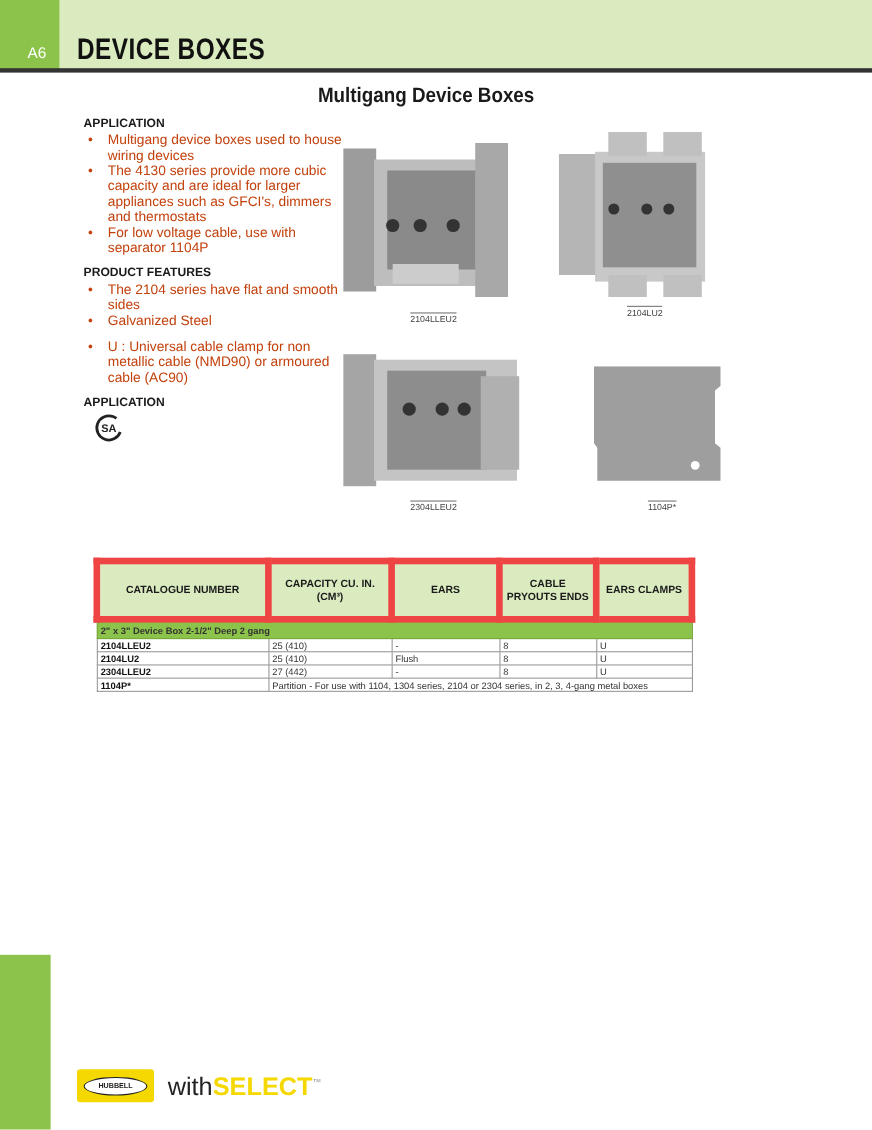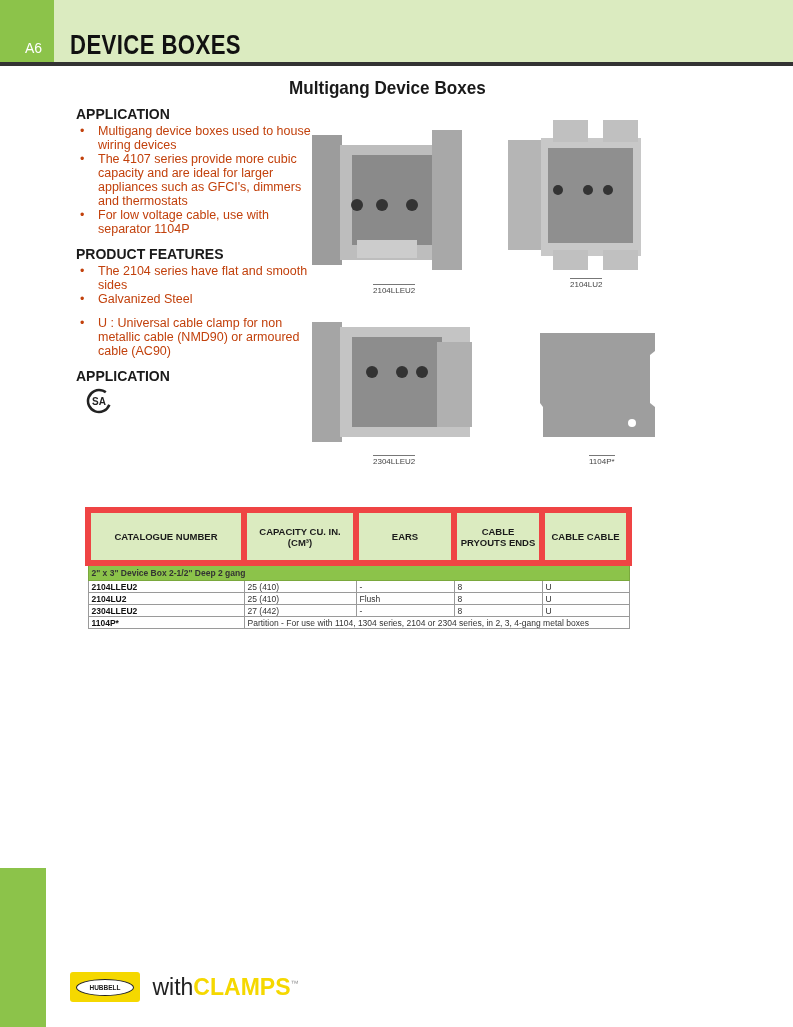--- a/index.html
+++ b/index.html
@@ -5,21 +5,21 @@
   html, body { margin:0; padding:0; }
   body { width:793px; height:1027px; position:relative; background:#ffffff; font-family:"Liberation Sans", sans-serif; color:#1a1a1a; overflow:hidden; }
   .header { position:absolute; left:0; top:0; width:793px; height:63px; background:#dbebc0;padding-left:13px; }
   .header-tab { position:absolute; left:0; top:0; width:54px; height:63px; background:#8cc34a; }
   .page-num { position:absolute; left:25px; top:40px; font-size:14px; color:#ffffff; }
   .title { position:absolute; left:70px; top:30px; font-size:27px; font-weight:bold; color:#111; transform:scaleX(0.82); transform-origin:left top; letter-spacing:0.5px; }
   .rule { position:absolute; left:0; top:62px; width:793px; height:4px; background:#333; }
   .side-green { position:absolute; left:0; top:868px; width:46px; height:159px; background:#8cc34a; }
   .subtitle { position:absolute; left:289px; top:77px; font-size:19px; font-weight:bold; transform:scaleX(0.9); transform-origin:left top; }
   .left-col { position:absolute; left:76px; top:106px; width:245px; }
-  .sec-h { font-size:14px; font-weight:bold; margin:0 0 2px 0; }
+  .sec-h { font-size:11px; font-weight:bold; margin:0 0 2px 0; }
   .sec { margin-bottom:10px; }
   ul { margin:0; padding:0 0 0 22px; list-style:none; }
   li { font-size:12.5px; line-height:14px; color:#c2410c; position:relative; }
   li::before { content:"•"; position:absolute; left:-18px; top:0; }
   .csa { width:26px; height:26px; margin:2px 0 0 10px; }
   .photo { position:absolute; }
   .cap { position:absolute; font-size:8px; color:#444; border-top:1px solid #777; padding-top:1px; }
   table { position:absolute; left:85px; top:507px; width:547px; border-collapse:collapse; font-size:8.5px; }
   th { background:#dbebc0; border:6px solid #ef4444; font-weight:bold; font-size:9.5px; height:45px; text-align:center; line-height:11px; }
   td { border:1px solid #9a9a9a; text-align:left; height:11px; padding:0 3px; color:#333; }
@@ -43,21 +43,21 @@
 <div class="rule"></div>
 <div class="side-green"></div>
 
 <div class="subtitle">Multigang Device Boxes</div>
 
 <div class="left-col">
   <div class="sec">
     <div class="sec-h">APPLICATION</div>
     <ul>
       <li>Multigang device boxes used to house wiring devices</li>
-      <li>The 4107 series provide more cubic capacity and are ideal for larger appliances such as GFCI's, dimmers and thermostats</li>
+      <li>The 4130 series provide more cubic capacity and are ideal for larger appliances such as GFCI's, dimmers and thermostats</li>
       <li>For low voltage cable, use with separator 1104P</li>
     </ul>
   </div>
   <div class="sec">
     <div class="sec-h">PRODUCT FEATURES</div>
     <ul>
       <li>The 2104 series have flat and smooth sides</li>
       <li>Galvanized Steel</li>
     </ul>
   </div>
@@ -118,21 +118,21 @@
 </svg>
 <div class="cap" style="left:589px;top:455px">1104P*</div>
 
 <table>
   <thead>
     <tr>
       <th style="width:148px">CATALOGUE NUMBER</th>
       <th style="width:104px">CAPACITY CU. IN. (CM³)</th>
       <th style="width:90px">EARS</th>
       <th style="width:80px">CABLE PRYOUTS ENDS</th>
-      <th>CABLE CABLE</th>
+      <th>EARS CLAMPS</th>
     </tr>
   </thead>
   <tbody>
     <tr class="group">
       <td colspan="5">2" x 3" Device Box  2-1/2" Deep  2 gang</td>
     </tr>
     <tr>
       <td class="cat">2104LLEU2</td>
       <td>25 (410)</td>
       <td>-</td>
@@ -157,14 +157,14 @@
       <td class="cat">1104P*</td>
       <td colspan="4">Partition - For use with 1104, 1304 series, 2104 or 2304 series, in 2, 3, 4-gang metal boxes</td>
     </tr>
   </tbody>
 </table>
 
 <div class="logo">
   <span class="hubbell">
     <span class="hubbell-oval">HUBBELL</span>
   </span>
-  <span class="trade"><span>with</span><span class="select">CLAMPS</span><sup style="font-size:8px;color:#999">™</sup></span>
+  <span class="trade"><span>with</span><span class="select">SELECT</span><sup style="font-size:8px;color:#999">™</sup></span>
 </div>
 
 </body></html>

